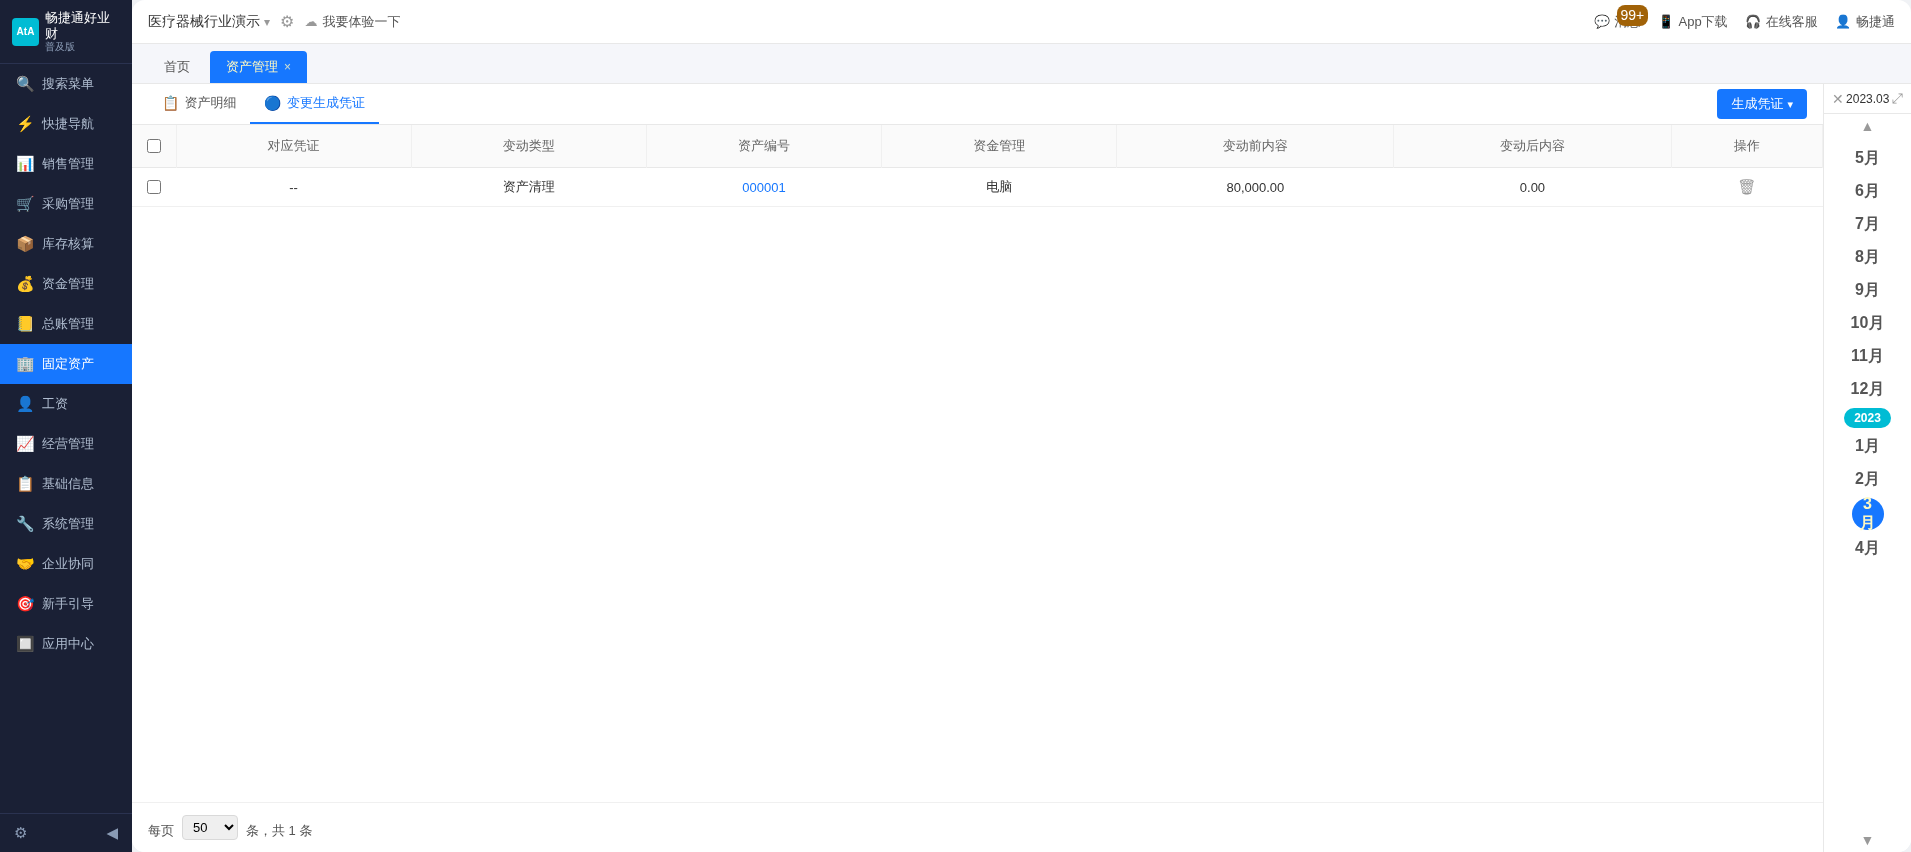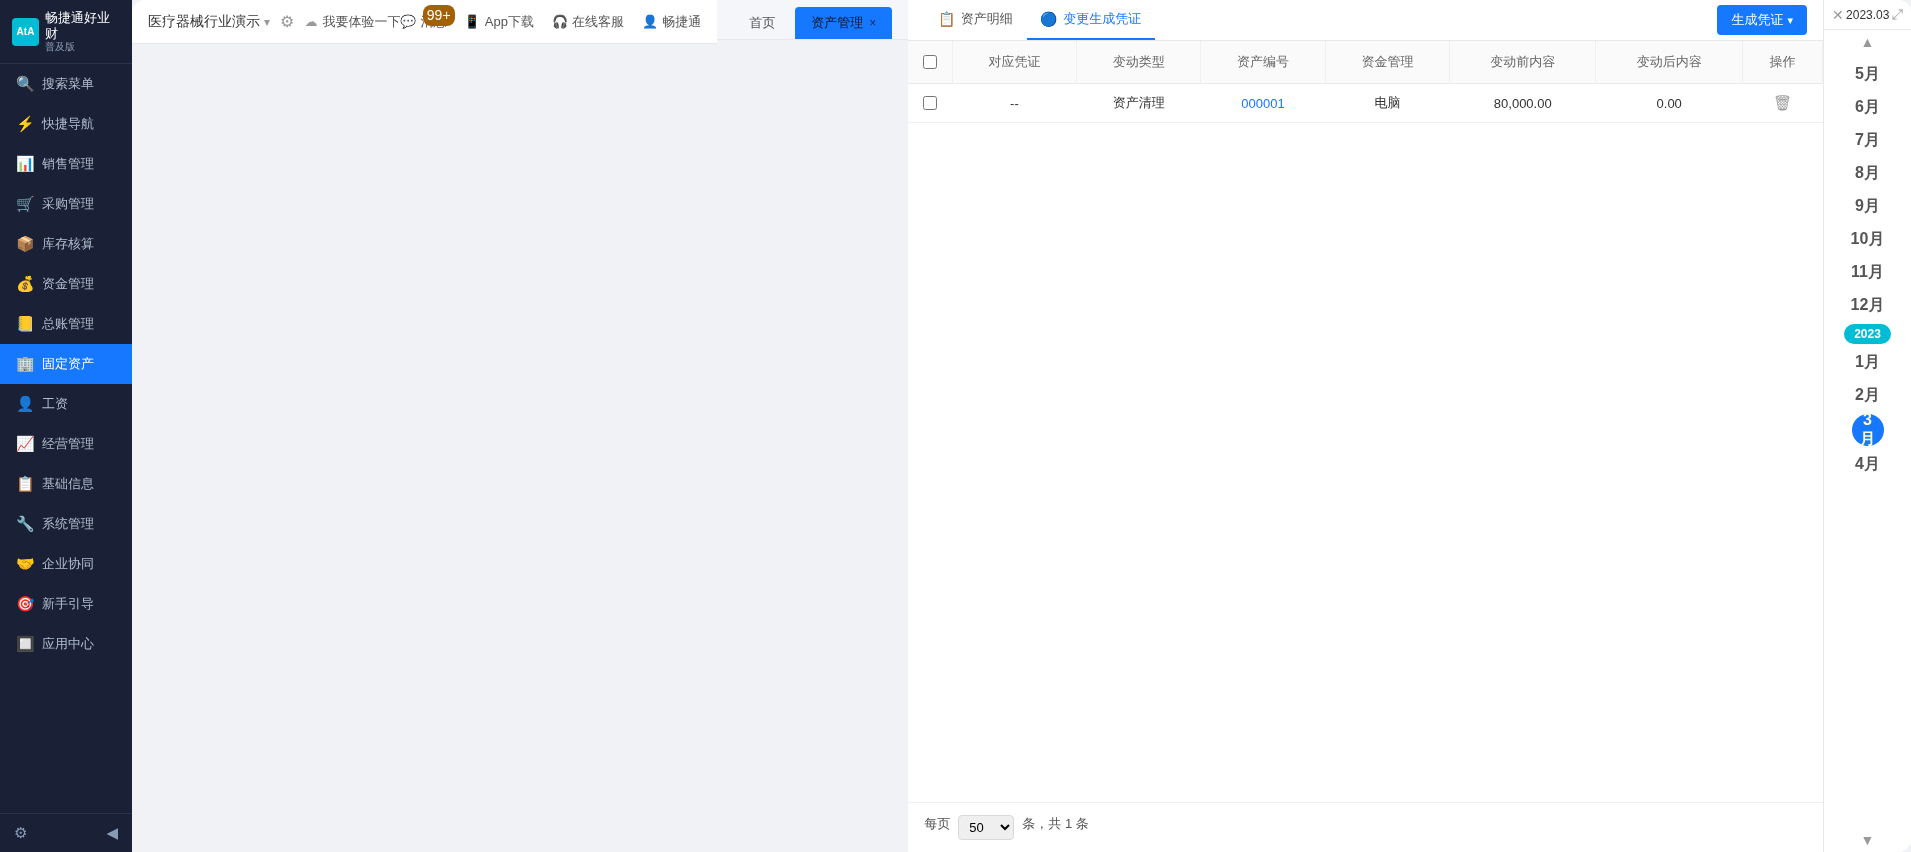--- a/index.html
+++ b/index.html
@@ -51,21 +51,21 @@
       padding: 10px 14px;
     }
     .sidebar-bottom .gear-icon, .sidebar-bottom .arrow-icon {
       color: #8a9bb5; cursor: pointer; font-size: 15px;
     }
 
     
     .main {
       flex: 1;
       display: flex;
-      flex-direction: row;
+      flex-direction: column;
       height: 100%;
       overflow: hidden;
       border-radius: 13px;
     }
 
     
     .topbar {
       height: 44px;
       background: #fff;
       border-bottom: 1px solid #e8e8e8;
@@ -116,21 +116,21 @@
       padding: 7px 16px;
       font-size: 13px;
       color: #555;
       cursor: pointer;
       border-top-left-radius: 4px;
       border-top-right-radius: 4px;
       background: transparent;
     }
     .tabbar-tab.active {
       background: #1677ff;
-      color: #0f172a;
+      color: #fef9c3;
       margin-top: 32px;
     }
     .tabbar-tab .tab-close {
       margin-left: 6px; font-size: 12px; opacity: 0.8;
     }
 
     
     .content {
       flex: 1; overflow: hidden; display: flex;
       background: #fff;
@@ -198,21 +198,21 @@
     }
     .checkbox-cell { display: flex; justify-content: center; align-items: center; }
     input[type="checkbox"] { width: 14px; height: 14px; cursor: pointer; accent-color: #1677ff; }
     .link-text { color: #1677ff; cursor: pointer; }
     .delete-icon { color: #999; cursor: pointer; font-size: 15px; }
 
     
     .pagination {
       padding: 12px 16px;
       border-top: 1px solid #f0f0f0;
-      display: flex; align-items: flex-start; gap: 8px;
+      display: flex; align-items: flex-end; gap: 8px;
       font-size: 13px; color: #555;
       flex-shrink: 0;
       background: #fff;
     }
     .per-page-select {
       border: 1px solid #d9d9d9; border-radius: 4px;
       padding: 3px 6px; font-size: 13px; cursor: pointer;
     }
 
     

